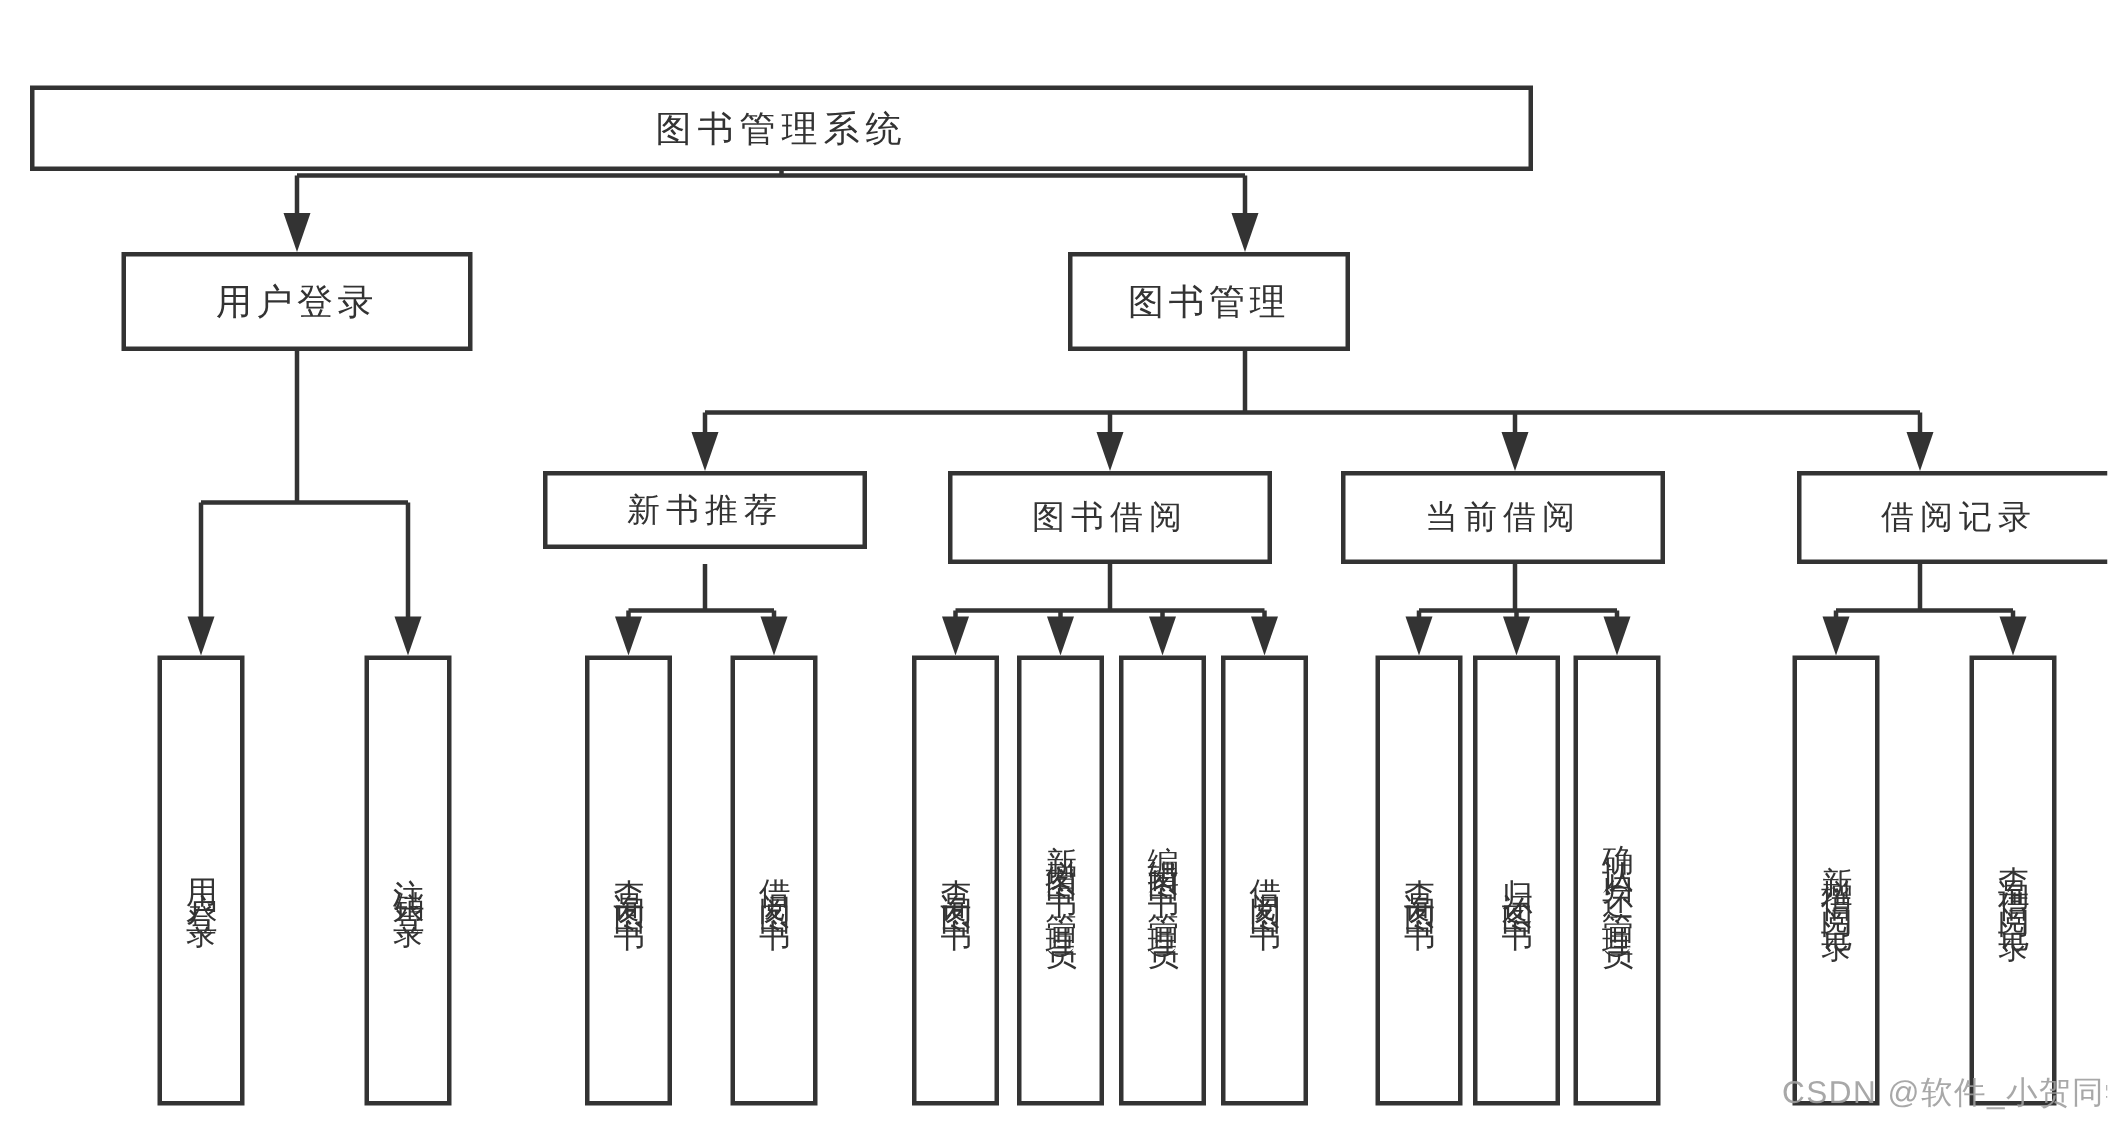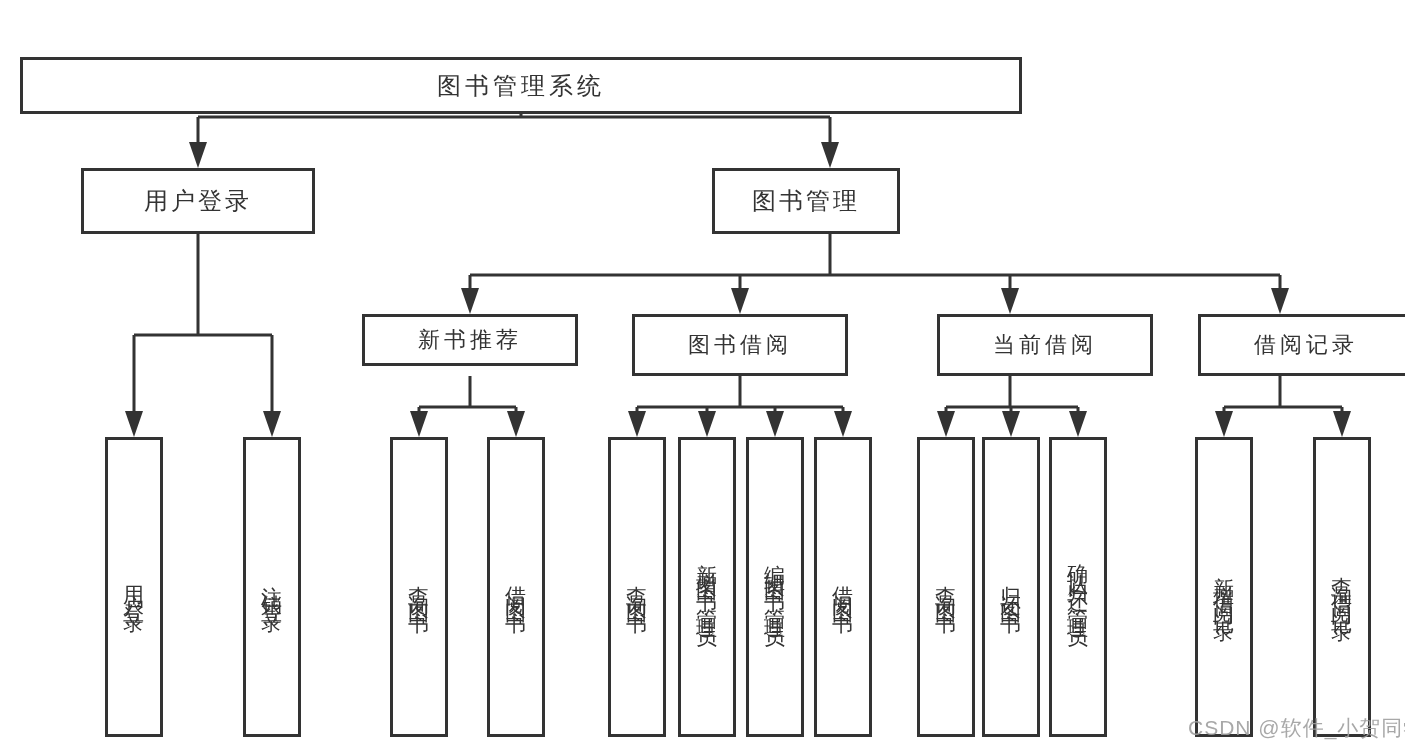--- a/index.html
+++ b/index.html
@@ -68,21 +68,21 @@
     <polygon points="1333,411 1351,411 1342,437"></polygon>
   </svg>
 
   <div class="box h1" style="left:20px;top:13px;width:1002px;height:57px;">图书管理系统</div>
 
   <div class="box h2" style="left:81px;top:168px;width:234px;height:66px;">用户登录</div>
   <div class="box h2" style="left:712px;top:168px;width:188px;height:66px;">图书管理</div>
 
   <div class="box h3" style="left:362px;top:314px;width:216px;height:52px;">新书推荐</div>
   <div class="box h3" style="left:632px;top:314px;width:216px;height:62px;">图书借阅</div>
-  <div class="box h3" style="left:937px;top:314px;width:216px;height:62px;text-align:right;">当前借阅</div>
+  <div class="box h3" style="left:894px;top:314px;width:216px;height:62px;text-align:right;">当前借阅</div>
   <div class="box h3" style="left:1172px;top:314px;width:216px;height:62px;margin-left:26px;">借阅记录</div>
 
   <div class="box leaf" style="left:105px;">
     <span class="vtext">用户登录</span>
   </div>
   <div class="box leaf" style="left:243px;">
     <span class="vtext">注销登录</span>
   </div>
 
   <div class="box leaf" style="left:390px;">

